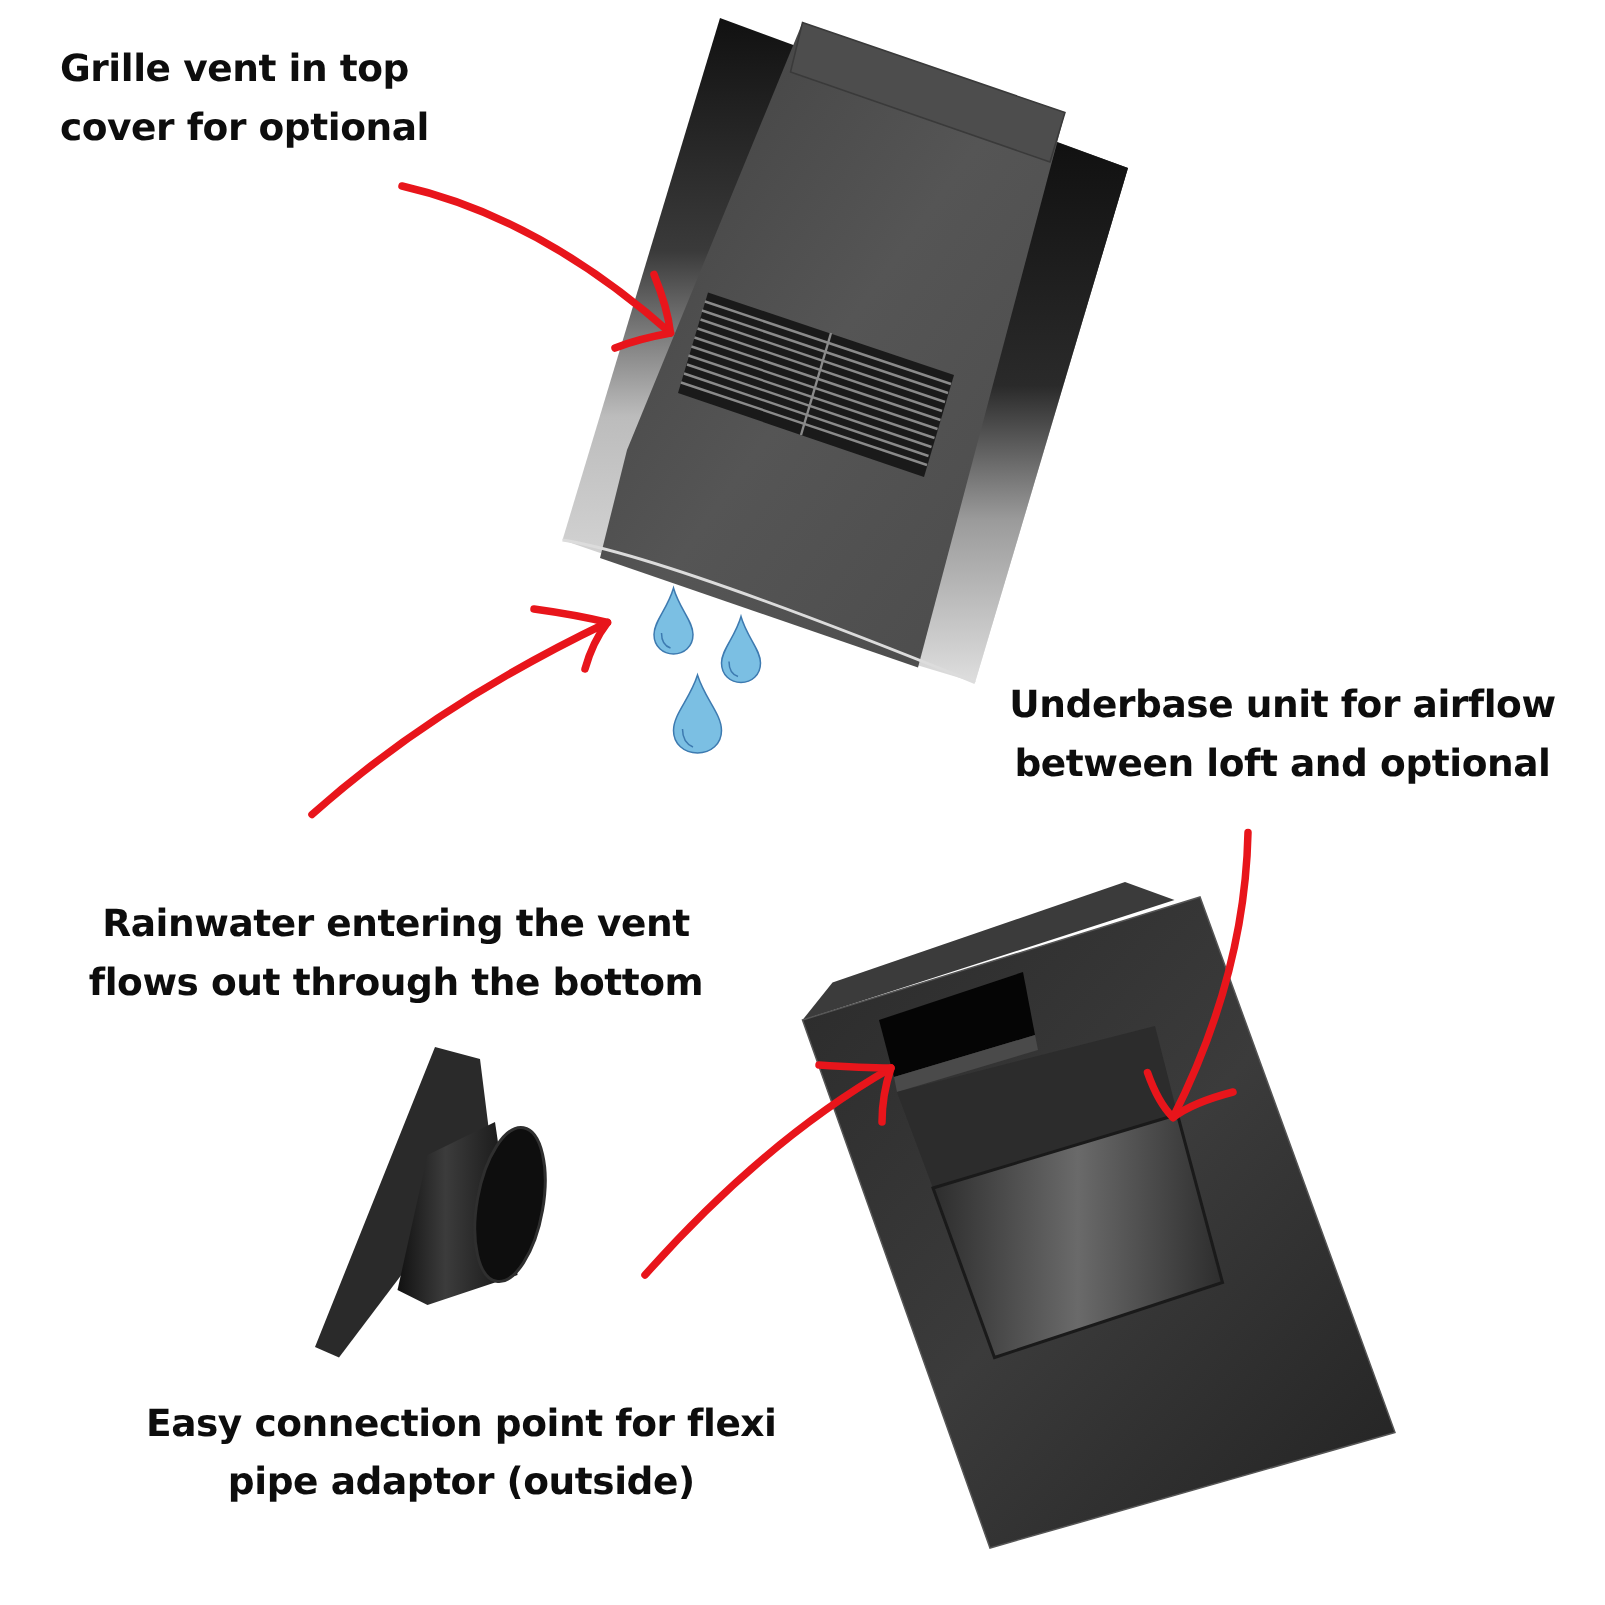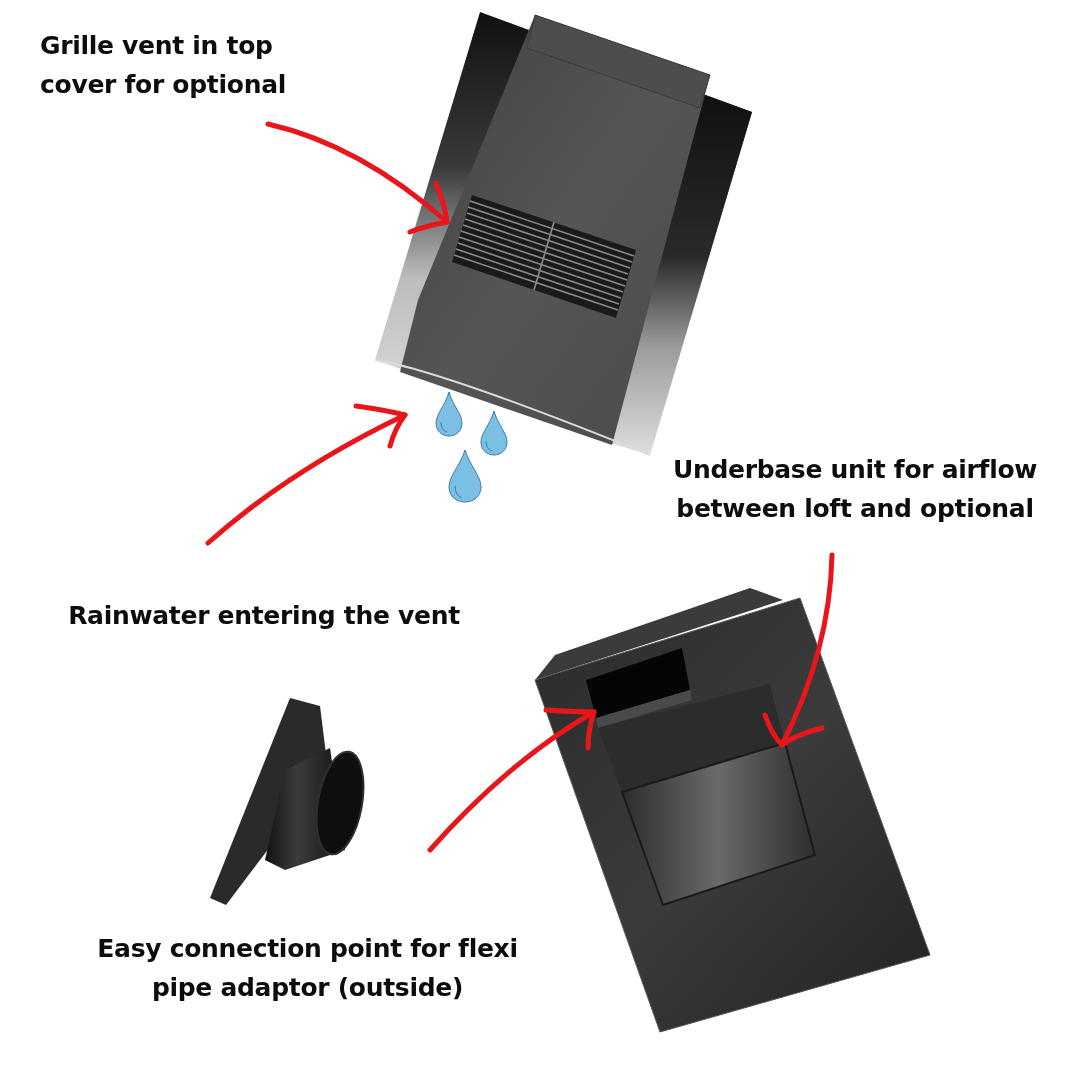--- a/index.html
+++ b/index.html
@@ -125,20 +125,21 @@
   </g>
 </svg>
 
 <div class="label" style="left:40px; top:26px;">
   <span>Grille vent in top</span>
   <span>cover for optional</span>
 </div>
 
 <div class="label center" style="left:34px; top:558px; width:460px;margin-top:38px;">
   <span>Rainwater entering the vent</span>
+  <span>flows out through the bottom</span>
 </div>
 
 <div class="label center" style="left:645px; top:450px; width:420px;">
   <span>Underbase unit for airflow</span>
   <span>between loft and optional</span>
 </div>
 
 <div class="label center" style="left:75px; top:929px; width:465px;">
   <span>Easy connection point for flexi</span>
   <span>pipe adaptor (outside)</span>

